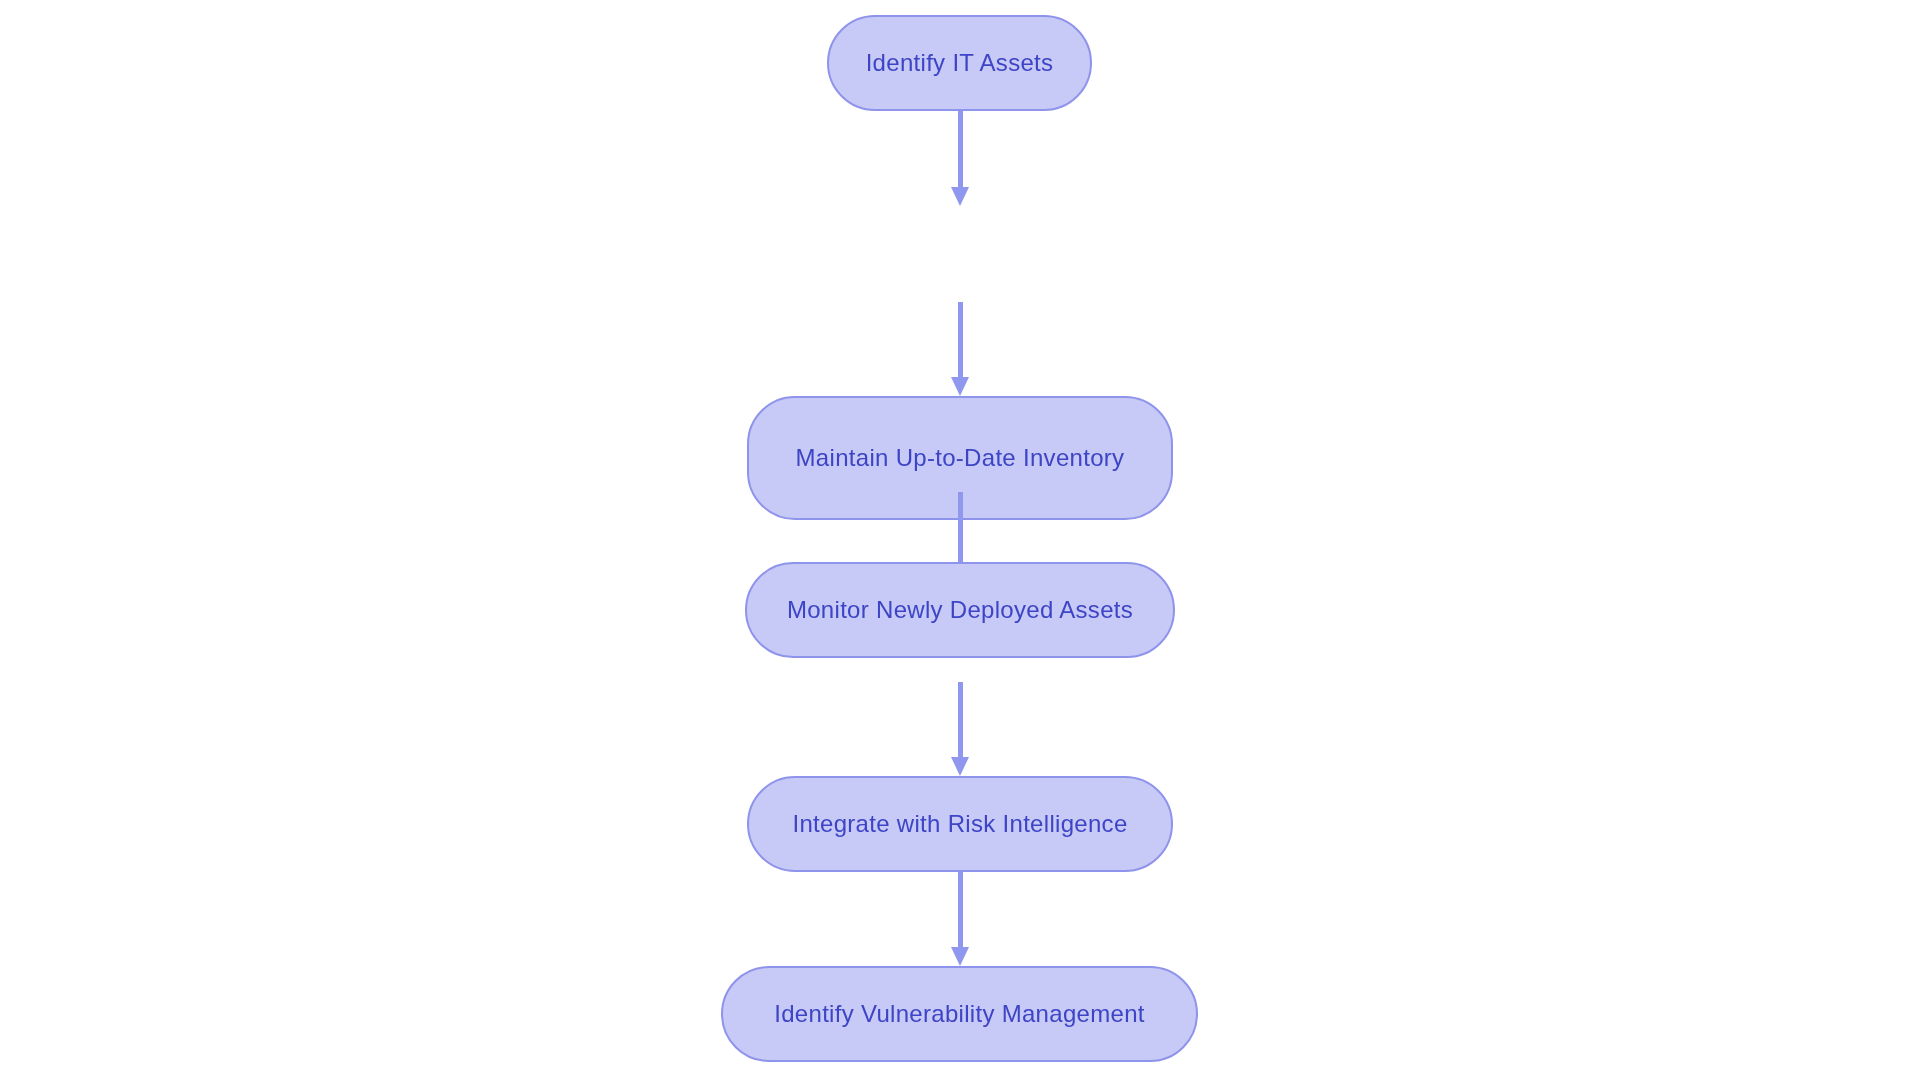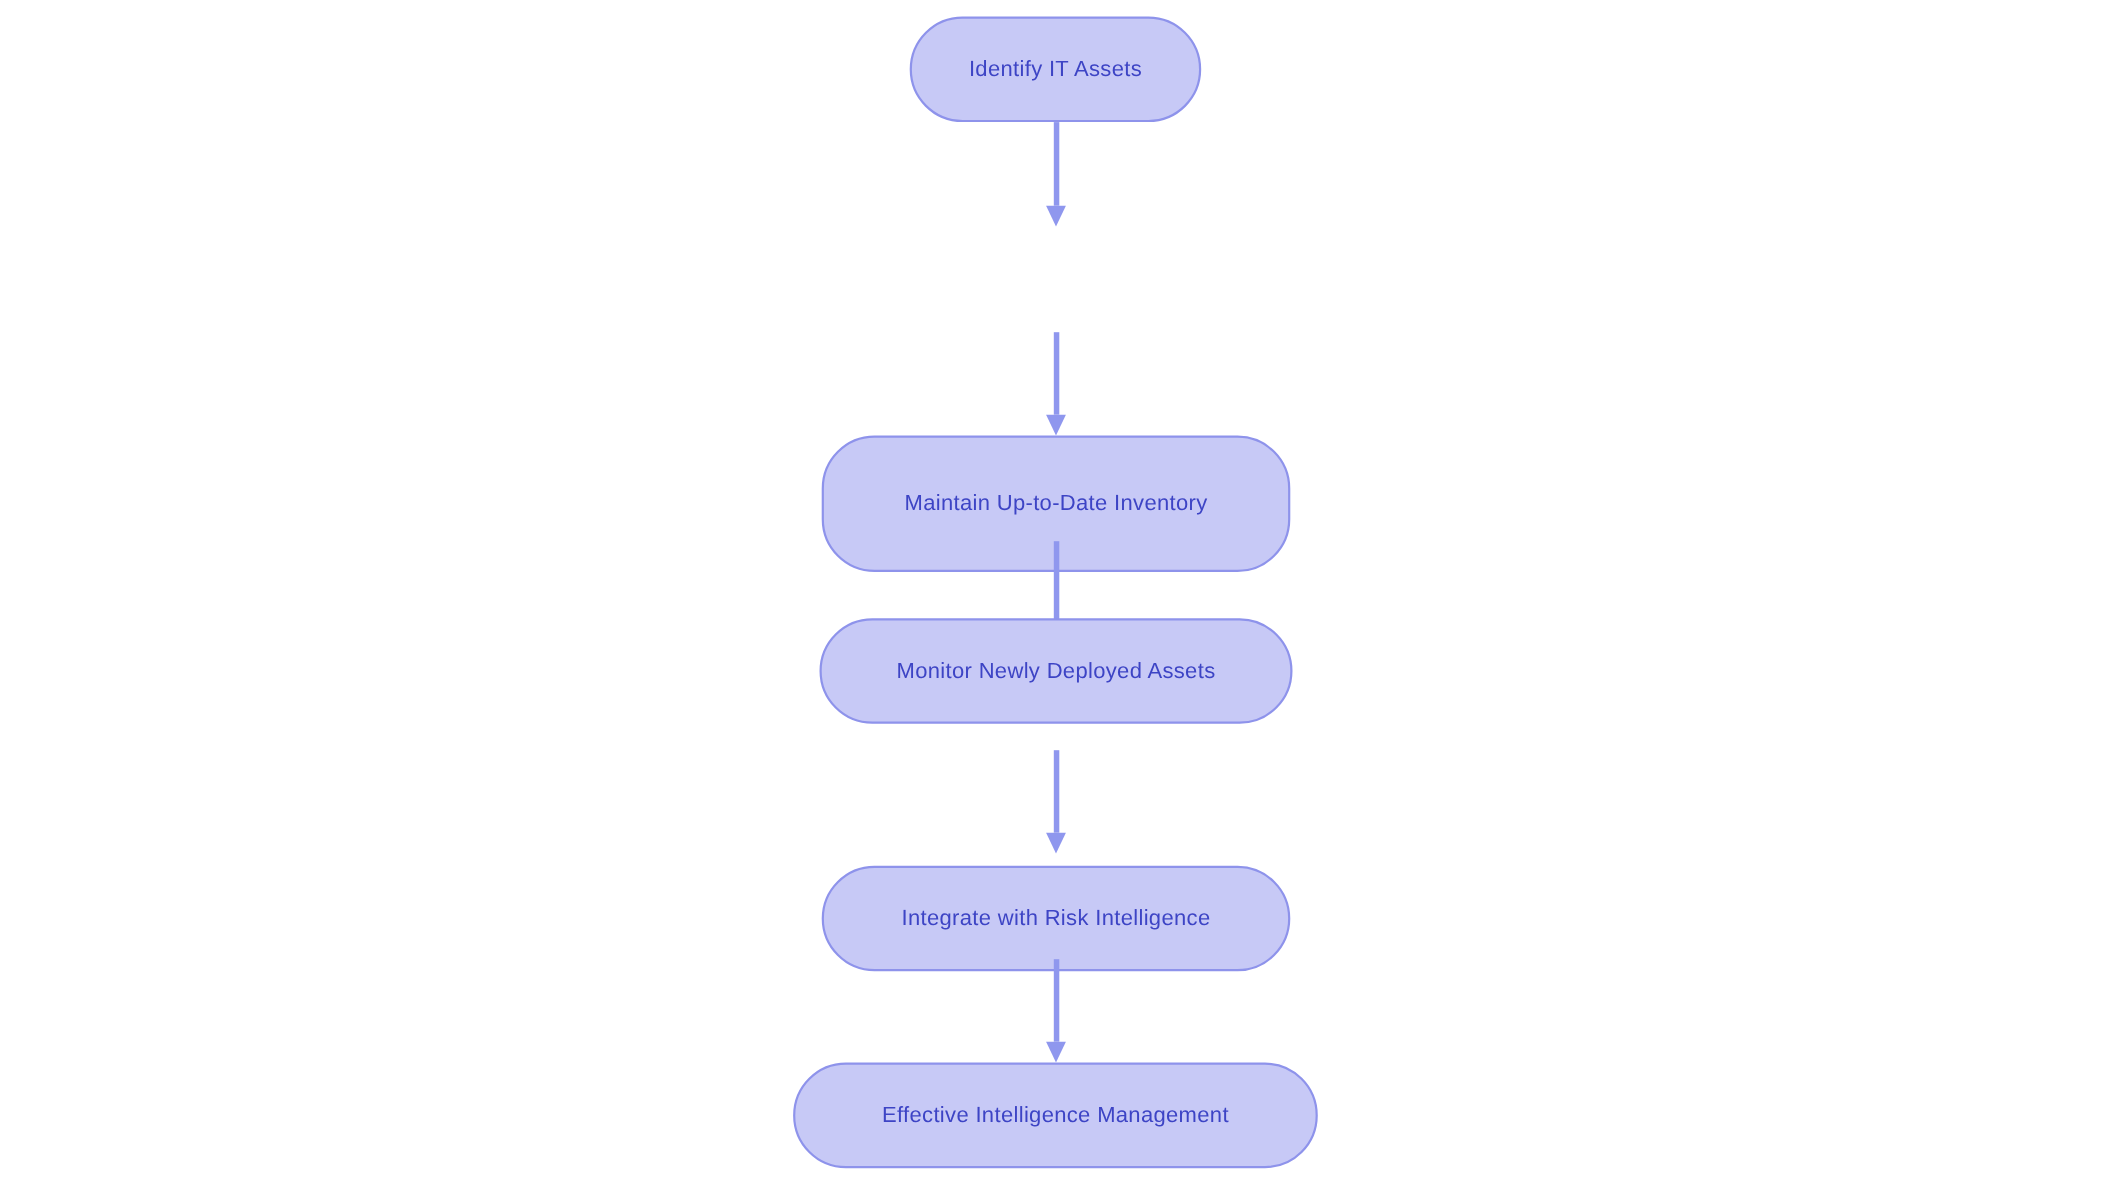--- a/index.html
+++ b/index.html
@@ -23,21 +23,21 @@
   }
   .node {
     position: absolute;
     display: flex;
     align-items: center;
     justify-content: center;
     background: var(--node-fill);
     border: 2px solid var(--node-border);
     border-radius: 48px;
     color: var(--text);
-    font-size: 20px;
+    font-size: 24px;
     letter-spacing: 0.3px;
     white-space: nowrap;
     text-align: center;
   }
   .connector {
     position: absolute;
     left: 951px;
     width: 18px;
     display: flex;
     flex-direction: column;
@@ -86,26 +86,26 @@
 
   <div class="node" style="left:745px; top:562px; width:430px; height:96px;">
     <span>Monitor Newly Deployed Assets</span>
   </div>
 
   <div class="connector" style="top:682px; height:94px;">
     <div class="stem"></div>
     <div class="arrowhead"></div>
   </div>
 
-  <div class="node" style="left:747px; top:776px; width:426px; height:96px;margin-top:11px;">
+  <div class="node" style="left:747px; top:776px; width:426px; height:96px;">
     <span>Integrate with Risk Intelligence</span>
   </div>
 
   <div class="connector" style="top:872px; height:94px;">
     <div class="stem"></div>
     <div class="arrowhead"></div>
   </div>
 
   <div class="node" style="left:721px; top:966px; width:477px; height:96px;">
-    <span>Effective Intelligence Management</span>
+    <span>Identify Vulnerability Management</span>
   </div>
 
 </div>
 
 </body></html>

